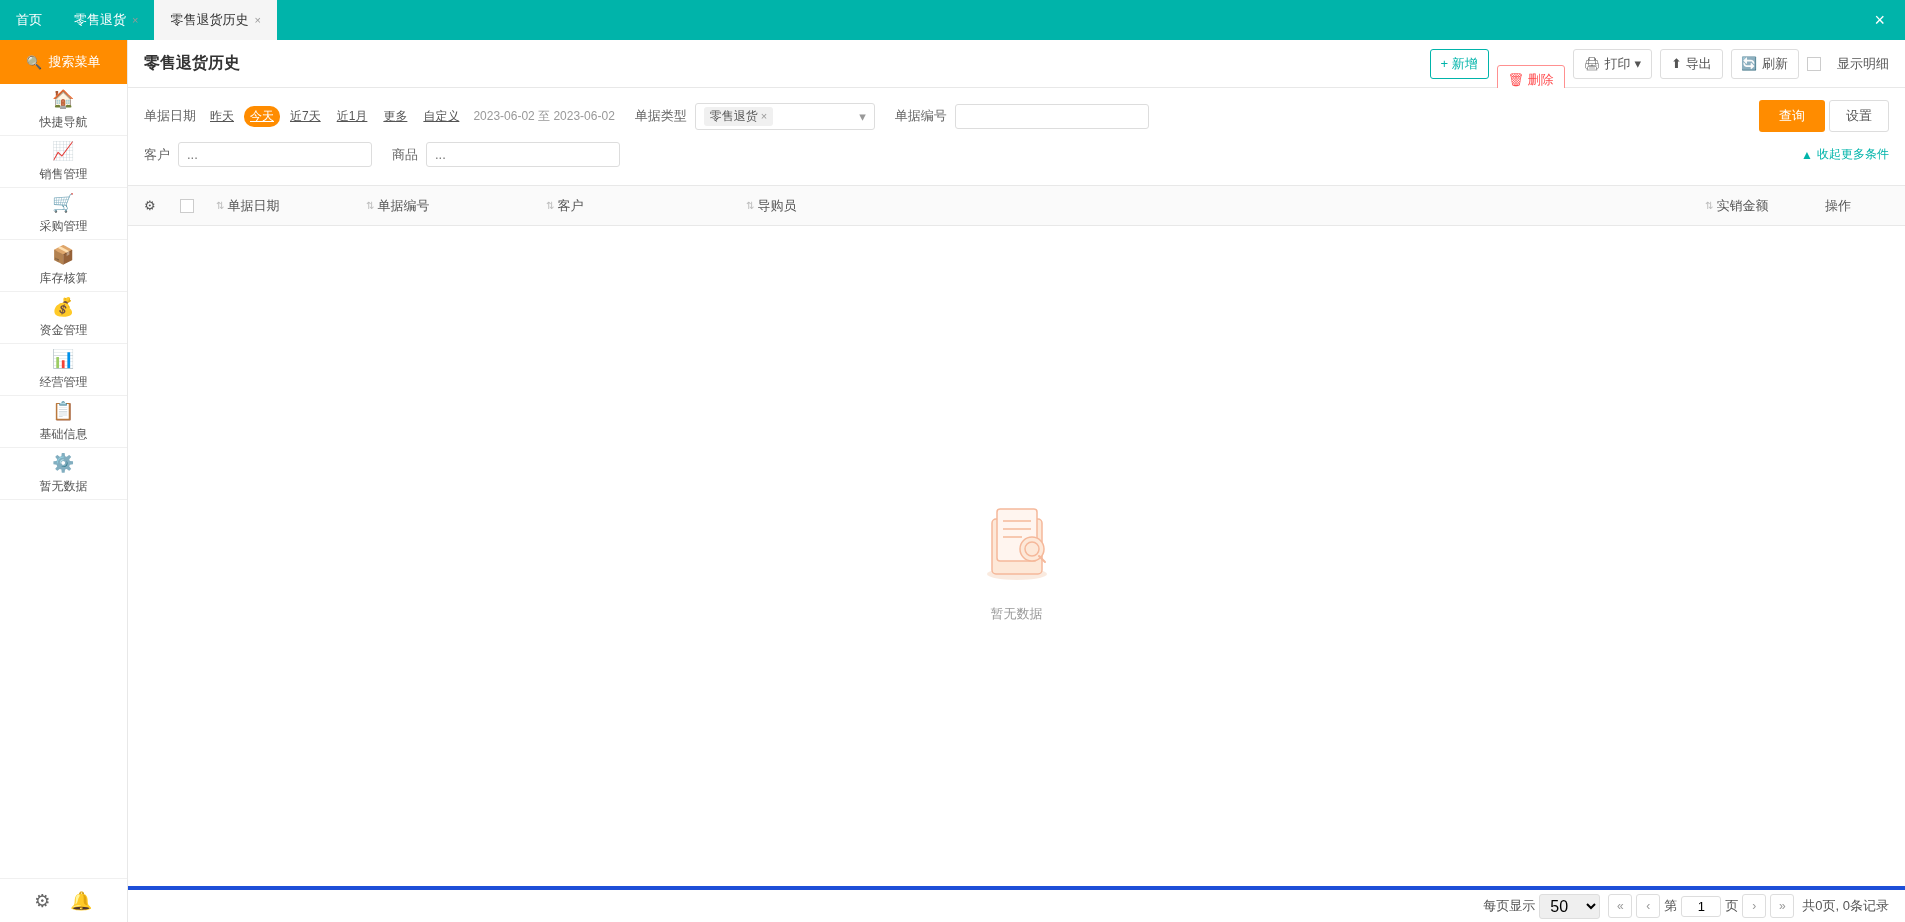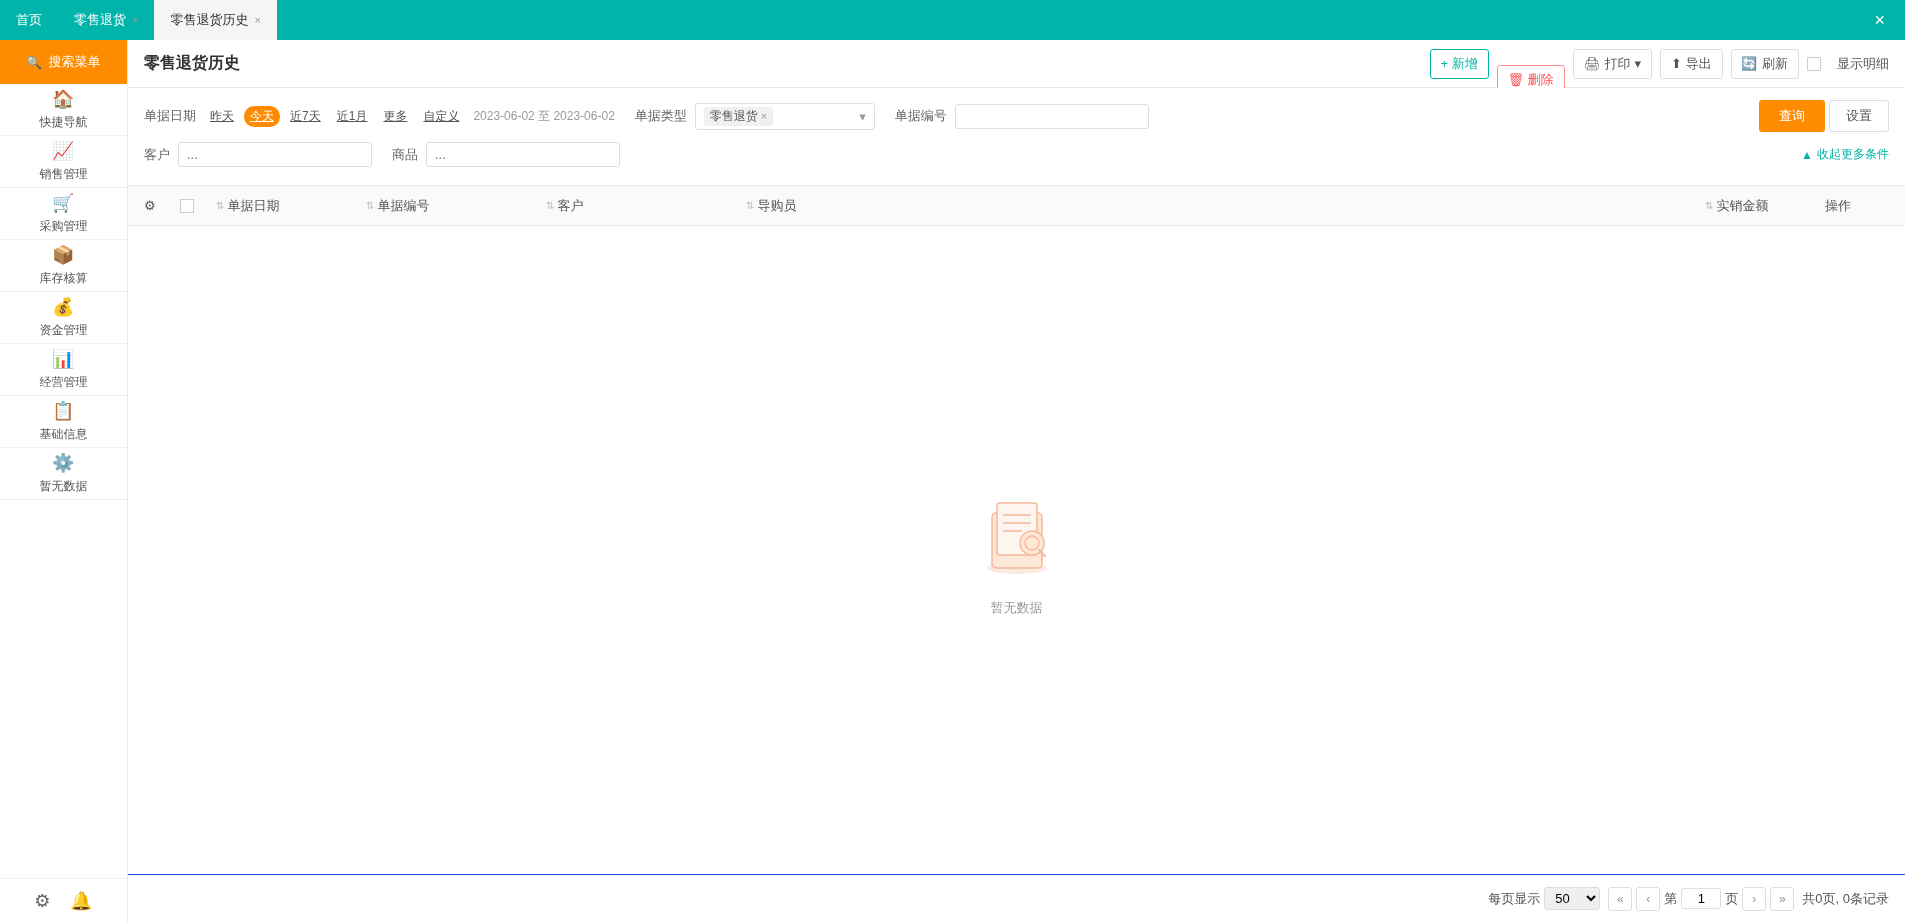--- a/index.html
+++ b/index.html
@@ -279,38 +279,38 @@
       gap: 16px;
     }
     .empty-icon {
       width: 100px;
       height: 100px;
     }
     .empty-text { color: #999; font-size: 13px; }
 
     
     .pagination {
-      height: 48px;
-      background: #fff;
-      border-top: 1px solid #1d4ed8;
+      height: 36px;
+      background: #fff;
+      border-top: 4px solid #1d4ed8;
       display: flex;
       align-items: center;
       justify-content: flex-end;
       padding: 0 16px;
       gap: 8px;
       font-size: 13px;
       color: #555;
       flex-shrink: 0;
     }
     .page-size-wrap { display: flex; align-items: center; gap: 4px; }
     .page-size-select {
       border: 1px solid #ddd;
       border-radius: 3px;
       padding: 2px 6px;
-      font-size: 13px;
+      font-size: 16px;
     }
     .page-nav { display: flex; align-items: center; gap: 4px; }
     .page-nav-btn {
       width: 24px; height: 24px;
       border: 1px solid #ddd;
       border-radius: 3px;
       background: #fff;
       display: flex; align-items: center; justify-content: center;
       cursor: pointer;
       font-size: 12px; color: #999;

